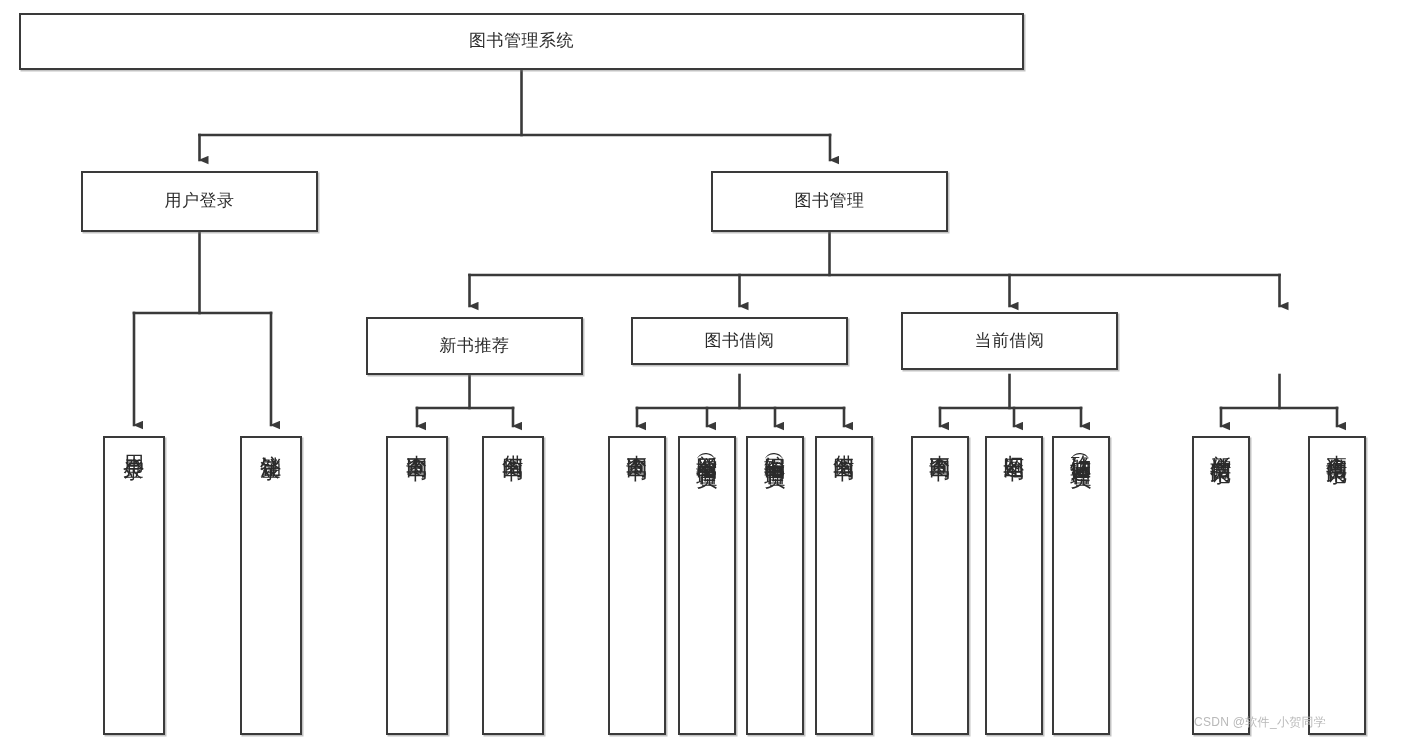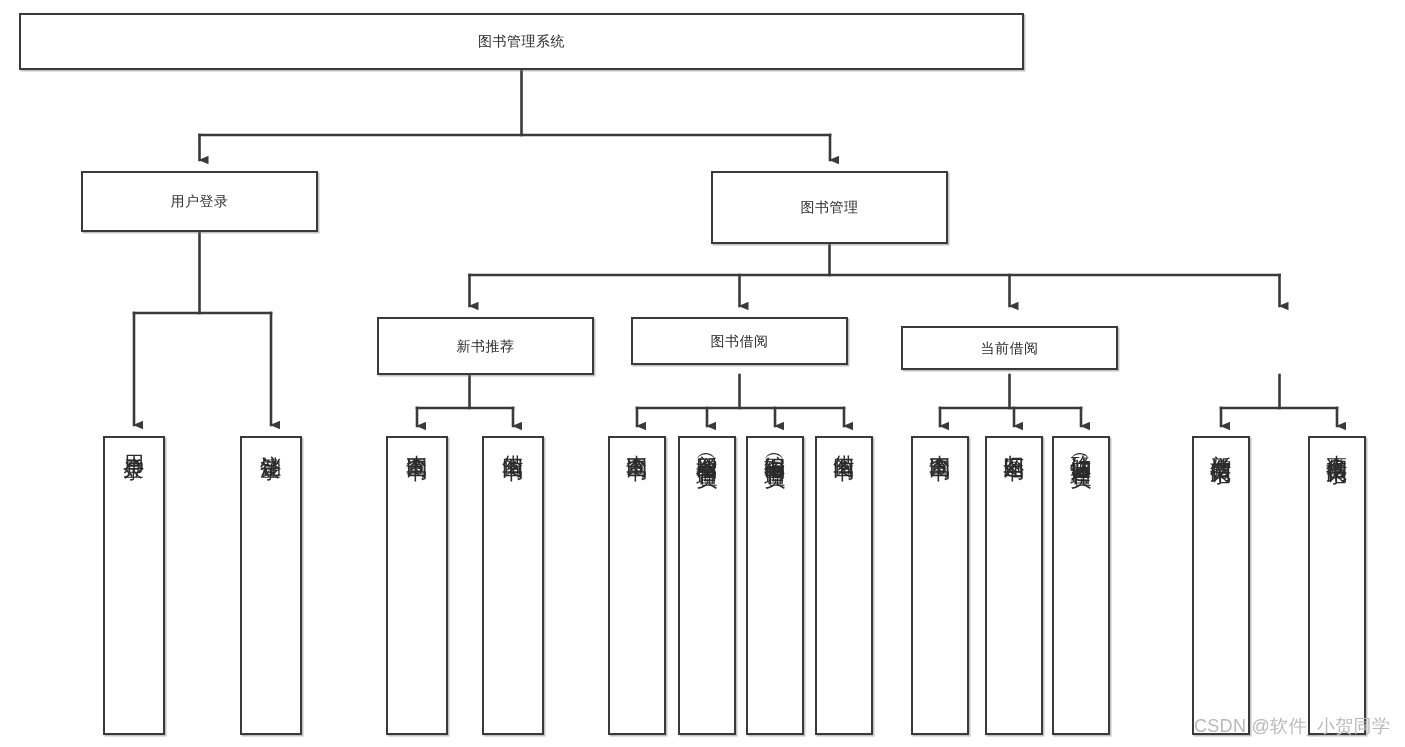--- a/index.html
+++ b/index.html
@@ -28,21 +28,21 @@
     position: absolute;
     box-sizing: border-box;
     background: #ffffff;
     border: 2.5px solid #3a3a3a;
     display: flex;
     align-items: center;
     justify-content: center;
     box-shadow: 1.5px 1.5px 0 0 rgba(120,120,120,0.45);
   }
   .node-label-h {
-    font-size: 14px;
+    font-size: 17px;
     color: #2b2b2b;
     letter-spacing: 0.5px;
     line-height: 1.2;
     white-space: nowrap;
   }
   .node-box.leaf {
     align-items: flex-start;
     justify-content: center;
     padding-top: 0;
   }
@@ -50,21 +50,21 @@
     writing-mode: vertical-rl;
     text-orientation: upright;
     font-size: 21px;
     color: #2b2b2b;
     line-height: 1.22;
     letter-spacing: 2px;
     white-space: nowrap;
   }
   .watermark {
     position: absolute;
-    font-size: 18px;
+    font-size: 12px;
     color: #b9b9b9;
     white-space: nowrap;
     letter-spacing: 0.3px;
   }
 </style>
 </head>
 <body>
 
 <div id="diagram-root">
 
@@ -118,31 +118,31 @@
     </g>
   </svg>
 
   <div class="node-box" style="left: 19px; top: 13px; width: 1005px; height: 57px;">
     <span class="node-label-h">图书管理系统</span>
   </div>
 
   <div class="node-box" style="left: 81px; top: 171px; width: 237px; height: 61px;">
     <span class="node-label-h">用户登录</span>
   </div>
-  <div class="node-box" style="left: 711px; top: 171px; width: 237px; height: 73px;">
+  <div class="node-box" style="left: 711px; top: 171px; width: 237px; height: 61px;">
     <span class="node-label-h">图书管理</span>
   </div>
 
-  <div class="node-box" style="left: 377px; top: 317px; width: 217px; height: 58px;">
+  <div class="node-box" style="left: 366px; top: 317px; width: 217px; height: 58px;">
     <span class="node-label-h">新书推荐</span>
   </div>
   <div class="node-box" style="left: 631px; top: 317px; width: 217px; height: 48px;">
     <span class="node-label-h">图书借阅</span>
   </div>
-  <div class="node-box" style="left: 901px; top: 326px; width: 217px; height: 44px;">
+  <div class="node-box" style="left: 901px; top: 312px; width: 217px; height: 58px;">
     <span class="node-label-h">当前借阅</span>
   </div>
 
   <div class="node-box leaf" style="left: 103px; top: 436px; width: 62px; height: 299px;">
     <span class="node-label-v">用户登录</span>
   </div>
   <div class="node-box leaf" style="left: 240px; top: 436px; width: 62px; height: 299px;">
     <span class="node-label-v">注销登录</span>
   </div>
   <div class="node-box leaf" style="left: 386px; top: 436px; width: 62px; height: 299px;">

